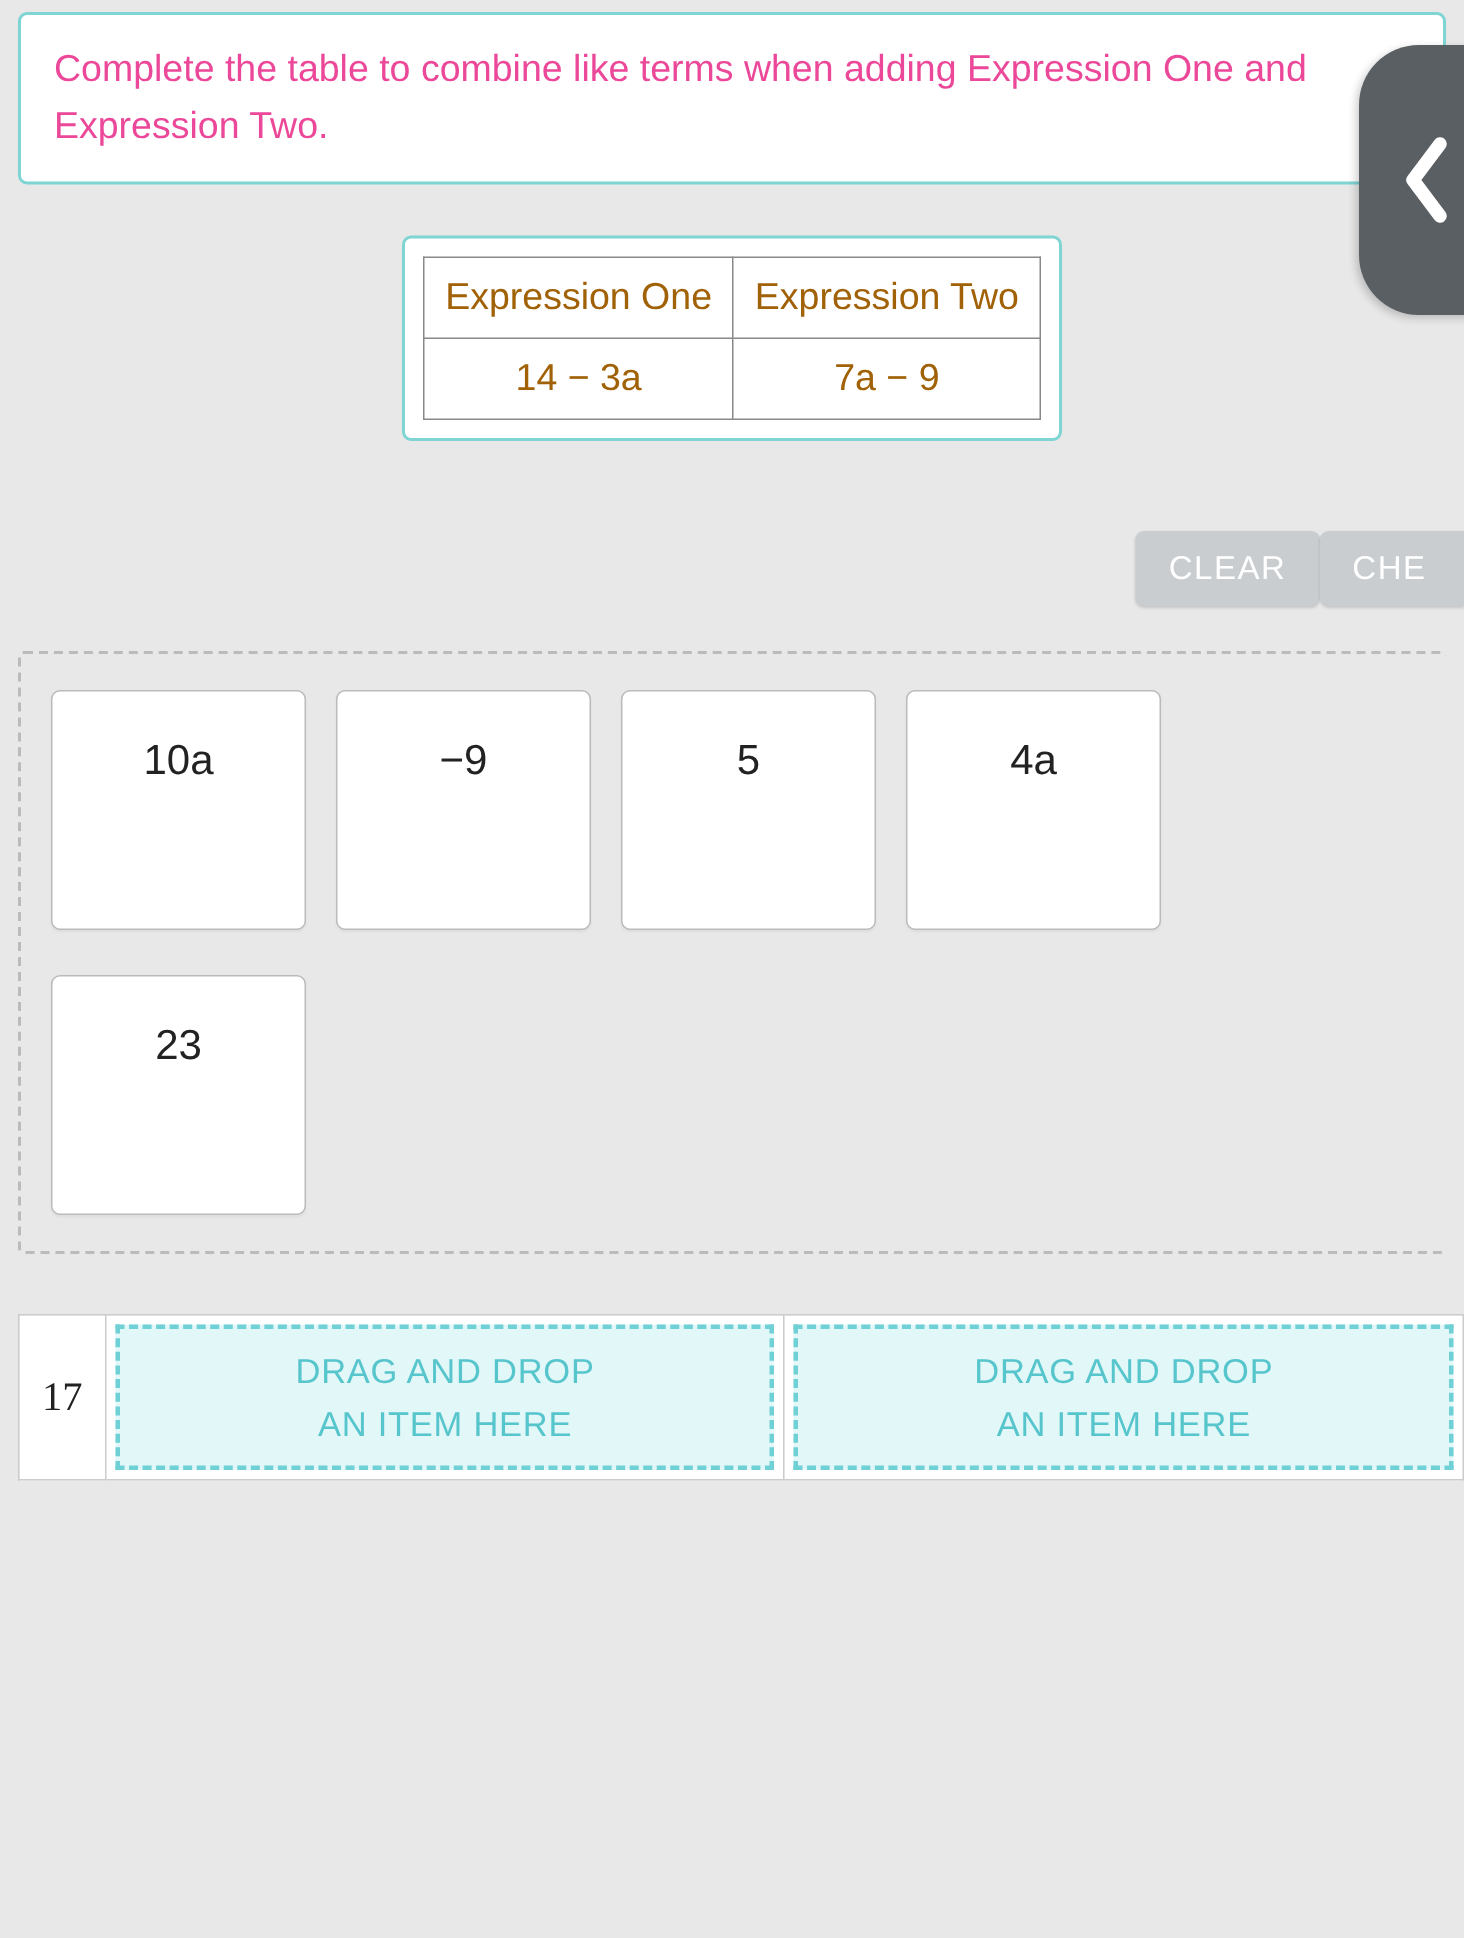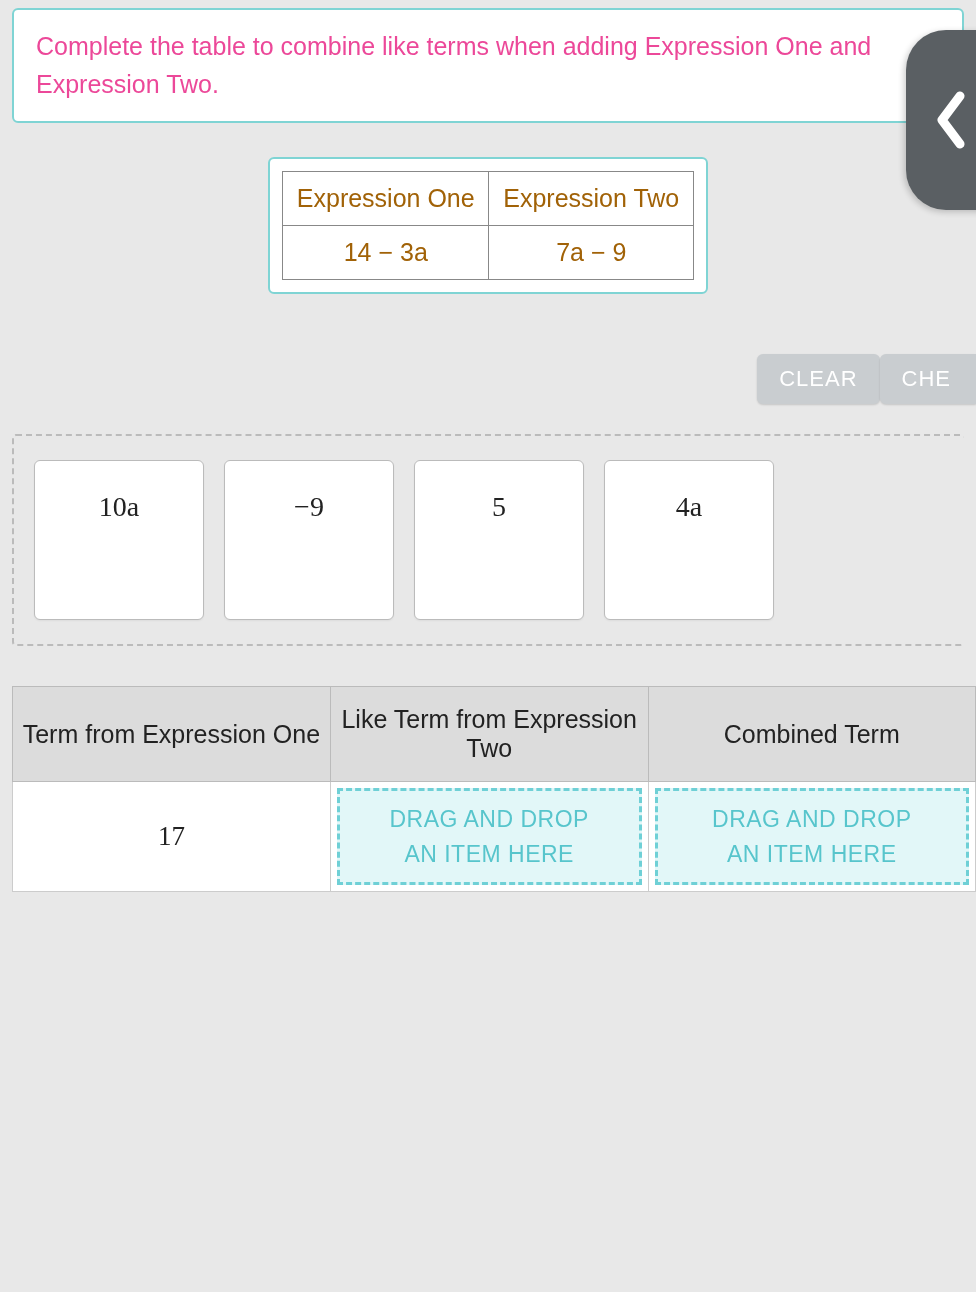--- a/index.html
+++ b/index.html
@@ -87,21 +87,21 @@
       border-right: none;
     }
     .drag-tile {
       background: #fff;
       border: 1px solid #bbb;
       border-radius: 6px;
       display: flex;
       align-items: flex-start;
       justify-content: center;
       padding-top: 30px;
-      font-family: Liberation Serif, serif;
+      font-family: Liberation Sans, sans-serif;
       font-size: 28px;
       color: #222;
       cursor: grab;
       box-shadow: 0 1px 2px rgba(0,0,0,0.05);
     }
     .answer-table {
       width: calc(100% - 12px);
       margin: 40px 0 0 12px;
       border-collapse: collapse;
     }
@@ -175,29 +175,25 @@
 <div class="action-row">
   <button class="action-btn">CLEAR</button>
   <button class="action-btn" style="border-radius:6px 0 0 6px;padding-right:25px">CHE</button>
 </div>
 
 <div class="drag-area">
   <div class="drag-tile">10a</div>
   <div class="drag-tile">−9</div>
   <div class="drag-tile">5</div>
   <div class="drag-tile">4a</div>
+  <div class="drag-tile">23</div>
 </div>
 
 <table class="answer-table">
   <tbody>
-      <tr>
-    <th style="width:33%">Term from Expression One</th>
-    <th style="width:33%">Like Term from Expression Two</th>
-    <th>Combined Term</th>
-  </tr>
   <tr>
     <td class="fixed">17</td>
     <td class="drop-cell">
       <div class="drop-zone">
         <span>DRAG AND DROP</span>
         <span>AN ITEM HERE</span>
       </div>
     </td>
     <td class="drop-cell">
       <div class="drop-zone">

